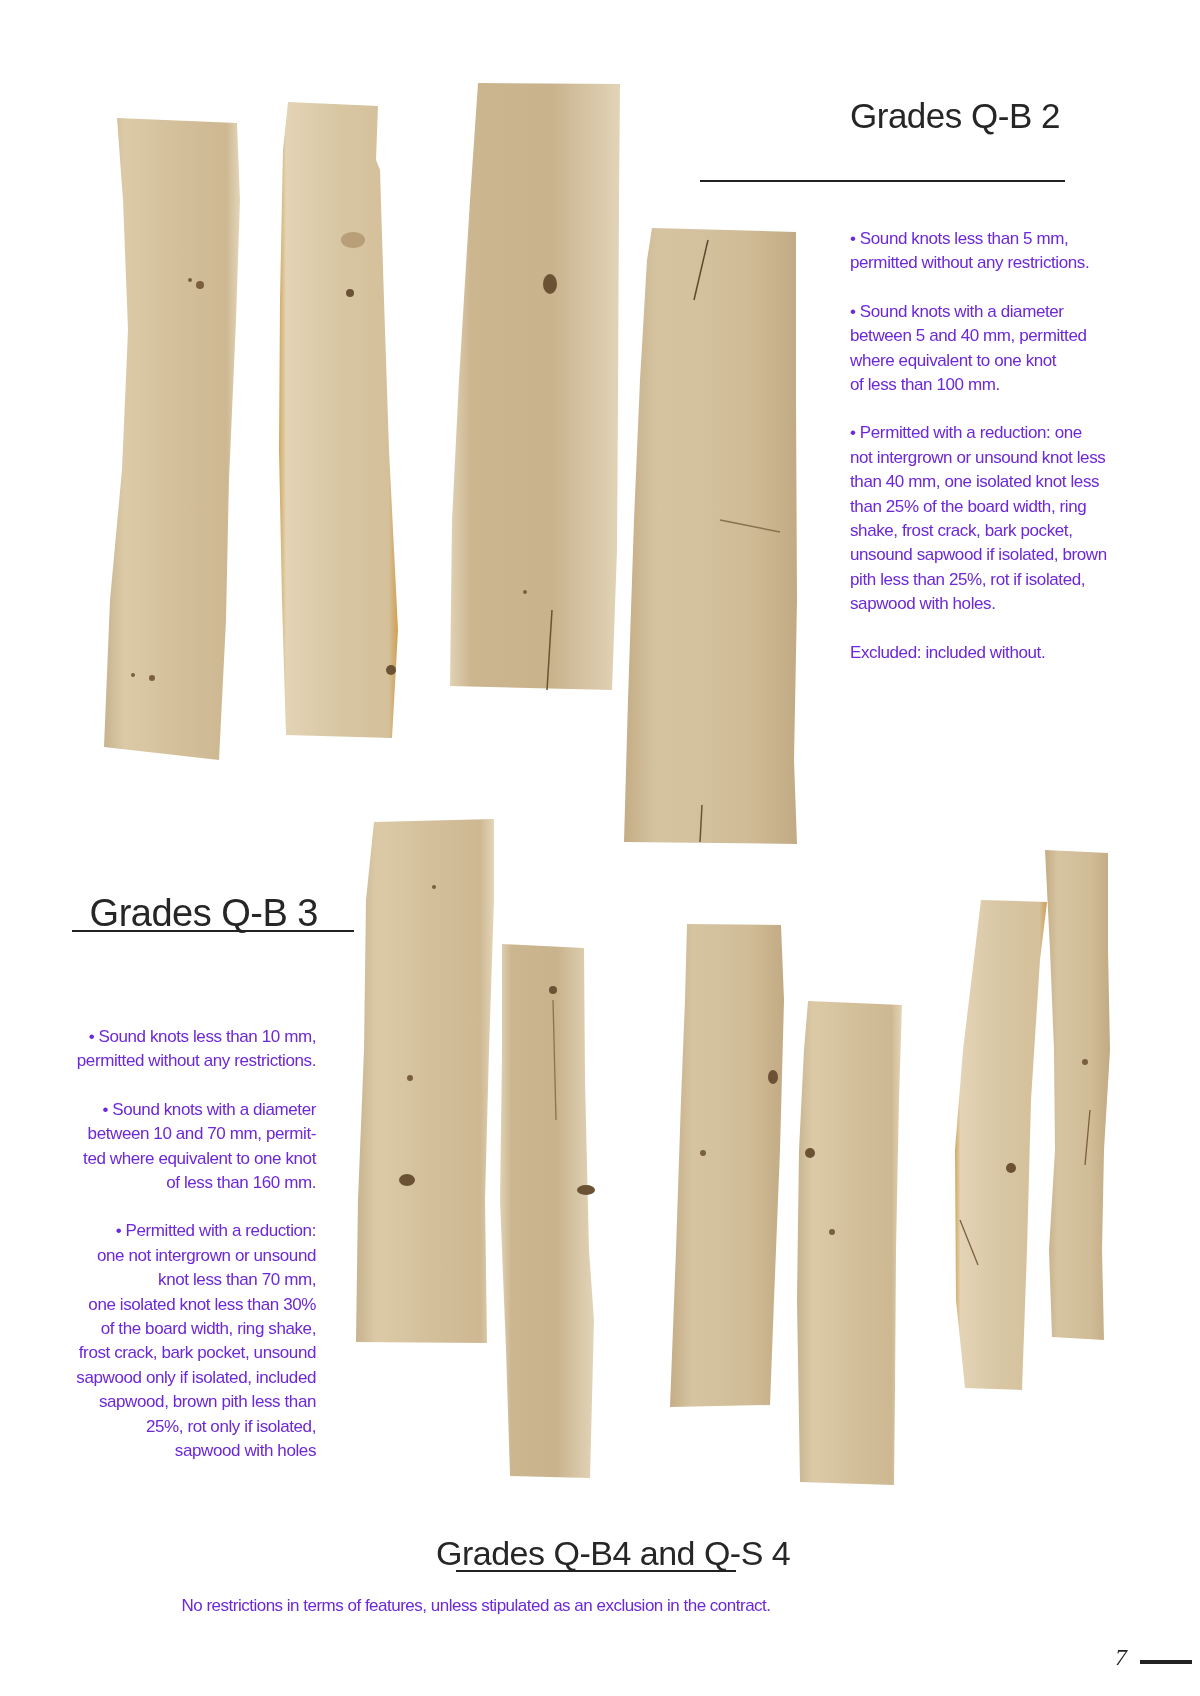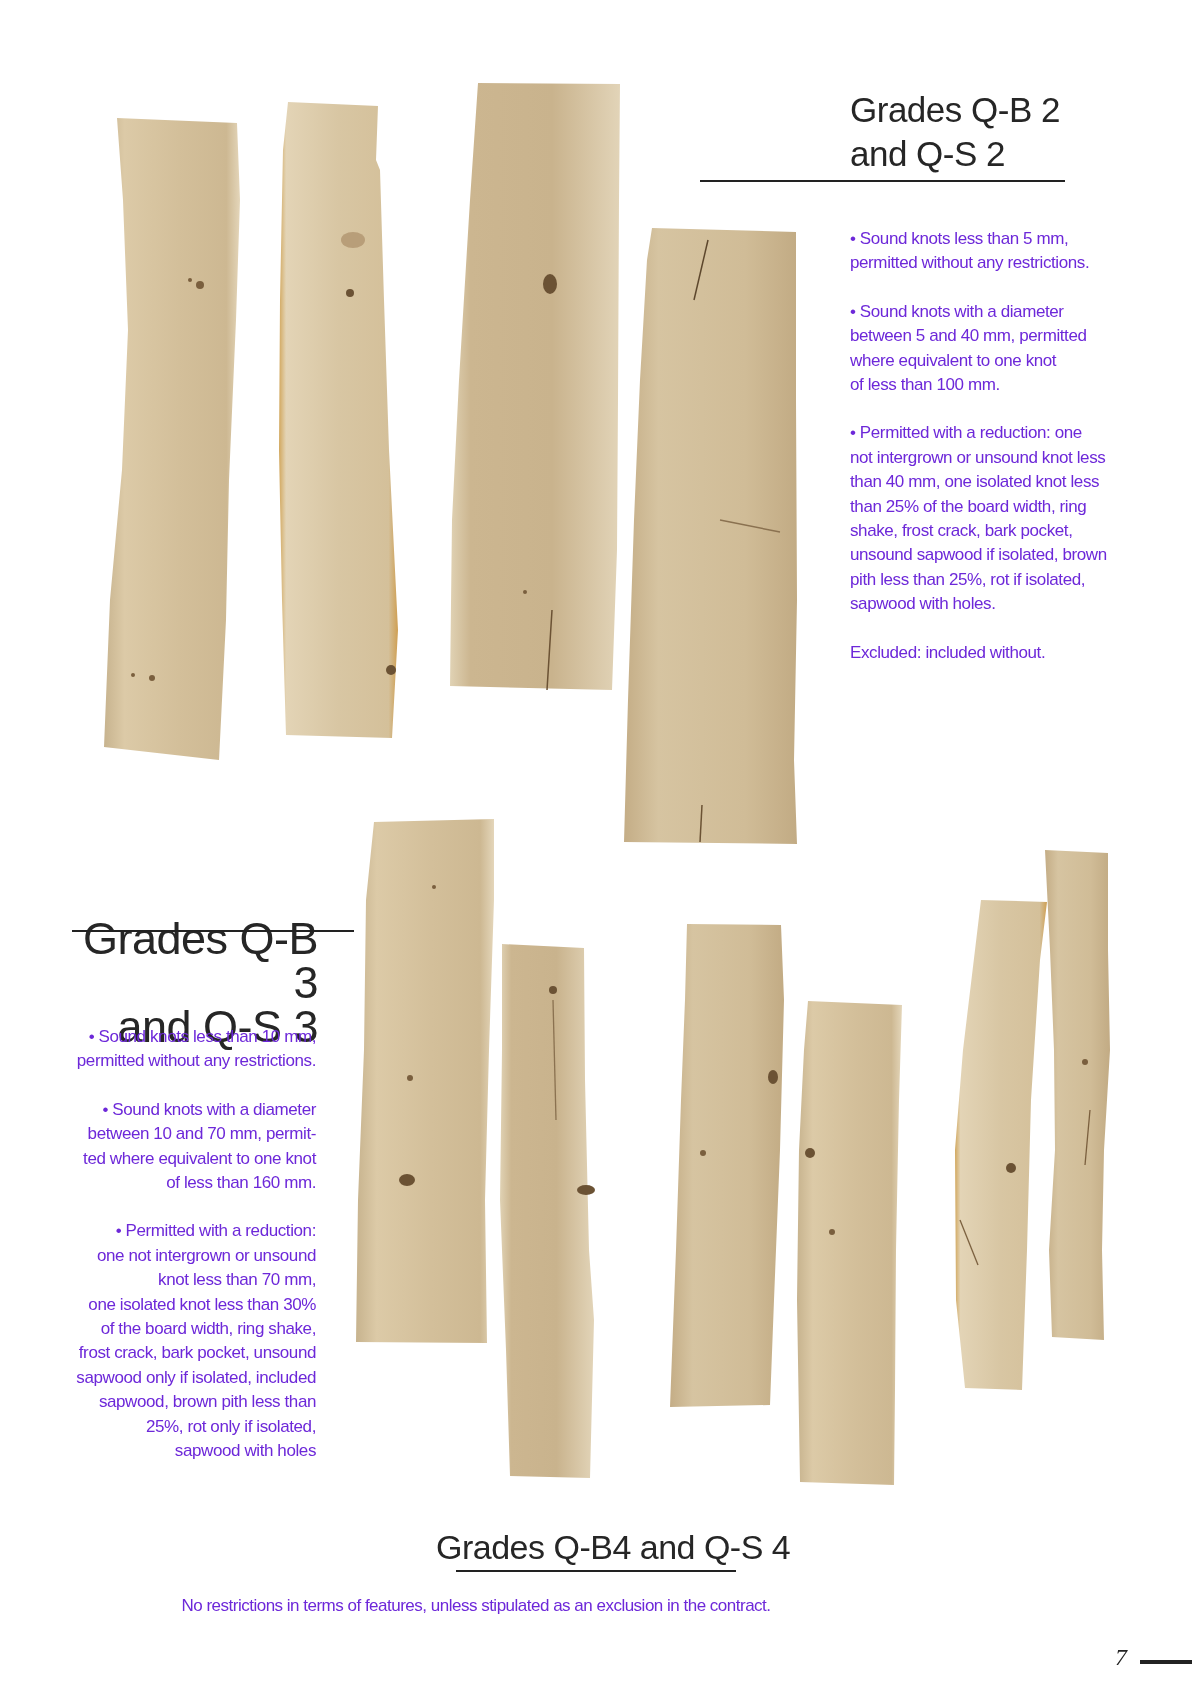--- a/index.html
+++ b/index.html
@@ -1,27 +1,27 @@
 <!DOCTYPE html>
 <html><head>
 <meta charset="utf-8">
 <style>
   html, body { margin:0; padding:0; background:#ffffff; }
   body { width:1200px; height:1696px; position:relative; overflow:hidden;
          font-family:"Liberation Sans", "DejaVu Sans", sans-serif; color:#2a2a2a; }
   .boards { position:absolute; left:0; top:0; width:1200px; height:1696px; }
   .heading { position:absolute; font-weight:300; color:#262626; letter-spacing:-0.5px;
-             font-family:"Liberation Sans", sans-serif; }
+             font-family:"Liberation Sans", sans-serif;margin-top:6px; }
   .rule { position:absolute; height:2px; background:#222; }
   .body-text { position:absolute; font-size:17px; line-height:24.4px; color:#6d28d9;
                letter-spacing:-0.4px; font-family:"Liberation Sans", sans-serif; }
   .para { margin:0 0 24px 0; white-space:pre-line; }
   .right { text-align:right;margin-top:27px; }
   .h2 { left:850px; top:88px; font-size:35px; line-height:44px; }
-  .h3 { left:60px; top:917px; width:258px; font-size:45px; line-height:44px; text-align:right; }
+  .h3 { left:60px; top:885px; width:258px; font-size:38px; line-height:44px; text-align:right; }
   .h4 { left:436px; top:1525px; font-size:34px; line-height:44px; white-space:nowrap; }
   .note { left:0; width:952px; top:1594px; text-align:center; font-size:17px; letter-spacing:-0.5px; }
   .pagenum { position:absolute; left:1115px; top:1644px; font-family:"Liberation Serif", serif;
              font-style:italic; font-size:24px; color:#222; }
   .pagebar { position:absolute; left:1140px; top:1660px; width:52px; height:4px; background:#222; }
 </style>
 </head>
 <body>
 
 <svg class="boards" viewBox="0 0 1200 1696" xmlns="http://www.w3.org/2000/svg">
@@ -110,21 +110,20 @@
   </g>
   <g>
     <path d="M1045,850 L1108,853 L1108,950 L1110,1050 L1104,1150 L1102,1250 L1104,1340 L1052,1337 L1049,1250 L1055,1150 L1054,1050 L1050,950 Z" fill="url(#wD)"></path>
     <circle cx="1085" cy="1062" r="3" fill="#7a5f3e"></circle>
     <path d="M1090,1110 L1085,1165" stroke="#7a5f3e" stroke-width="1.3"></path>
   </g>
 </svg>
 
 <div class="heading h2">
   <div>Grades Q-B 2</div>
-  <div>and Q-S 2</div>
 </div>
 <div class="rule" style="left:700px; top:180px; width:365px;"></div>
 
 <div class="body-text" style="left:850px; top:227px; width:300px;">
   <p class="para">• Sound knots less than 5 mm,
 permitted without any restrictions.</p>
   <p class="para">• Sound knots with a diameter
 between 5 and 40 mm, permitted
 where equivalent to one knot
 of less than 100 mm.</p>
@@ -134,21 +133,20 @@
 than 25% of the board width, ring
 shake, frost crack, bark pocket,
 unsound sapwood if isolated, brown
 pith less than 25%, rot if isolated,
 sapwood with holes.</p>
   <p class="para">Excluded: included without.</p>
 </div>
 
 <div class="heading h3">
   <div>Grades Q-B 3</div>
-  <div>and Q-S 3</div>
 </div>
 <div class="rule" style="left:72px; top:930px; width:282px;"></div>
 
 <div class="body-text right" style="left:40px; top:998px; width:276px;">
   <p class="para">• Sound knots less than 10 mm,
 permitted without any restrictions.</p>
   <p class="para">• Sound knots with a diameter
 between 10 and 70 mm, permit-
 ted where equivalent to one knot
 of less than 160 mm.</p>

